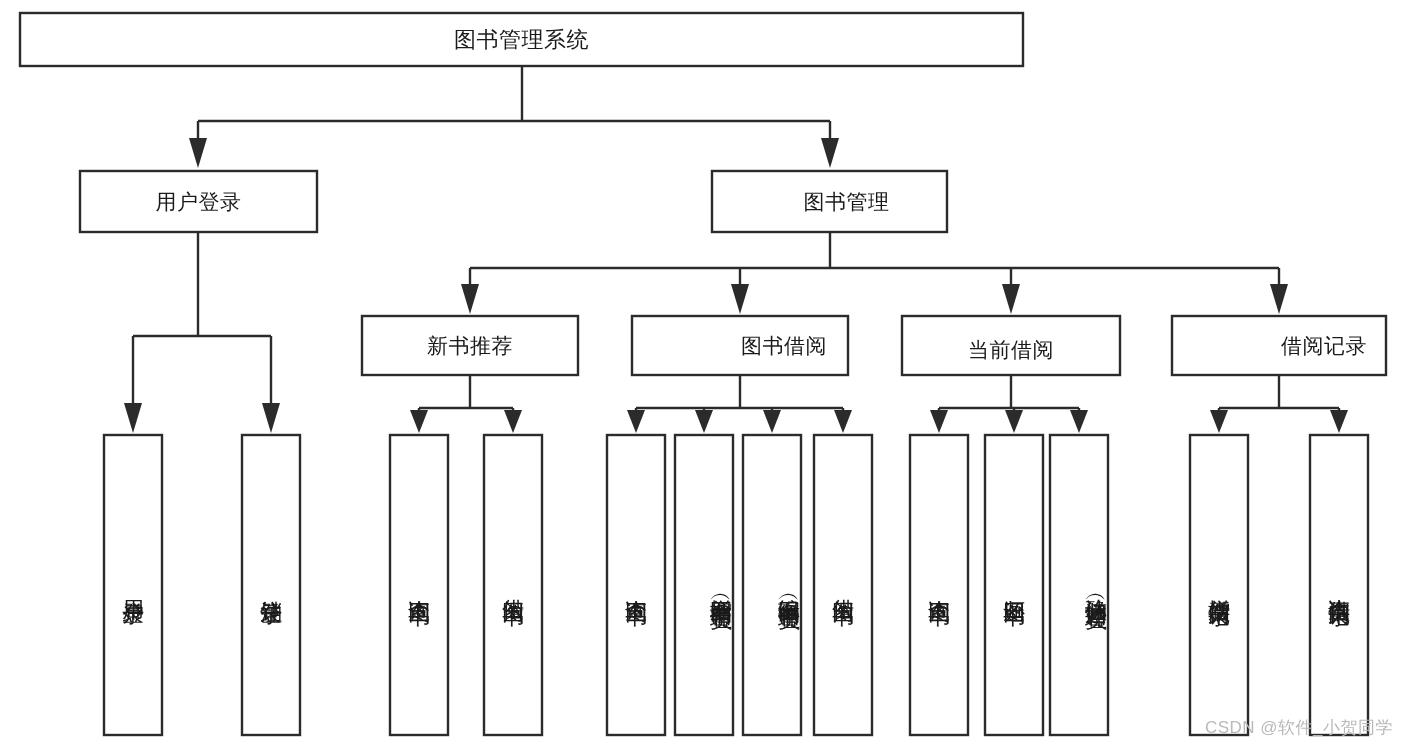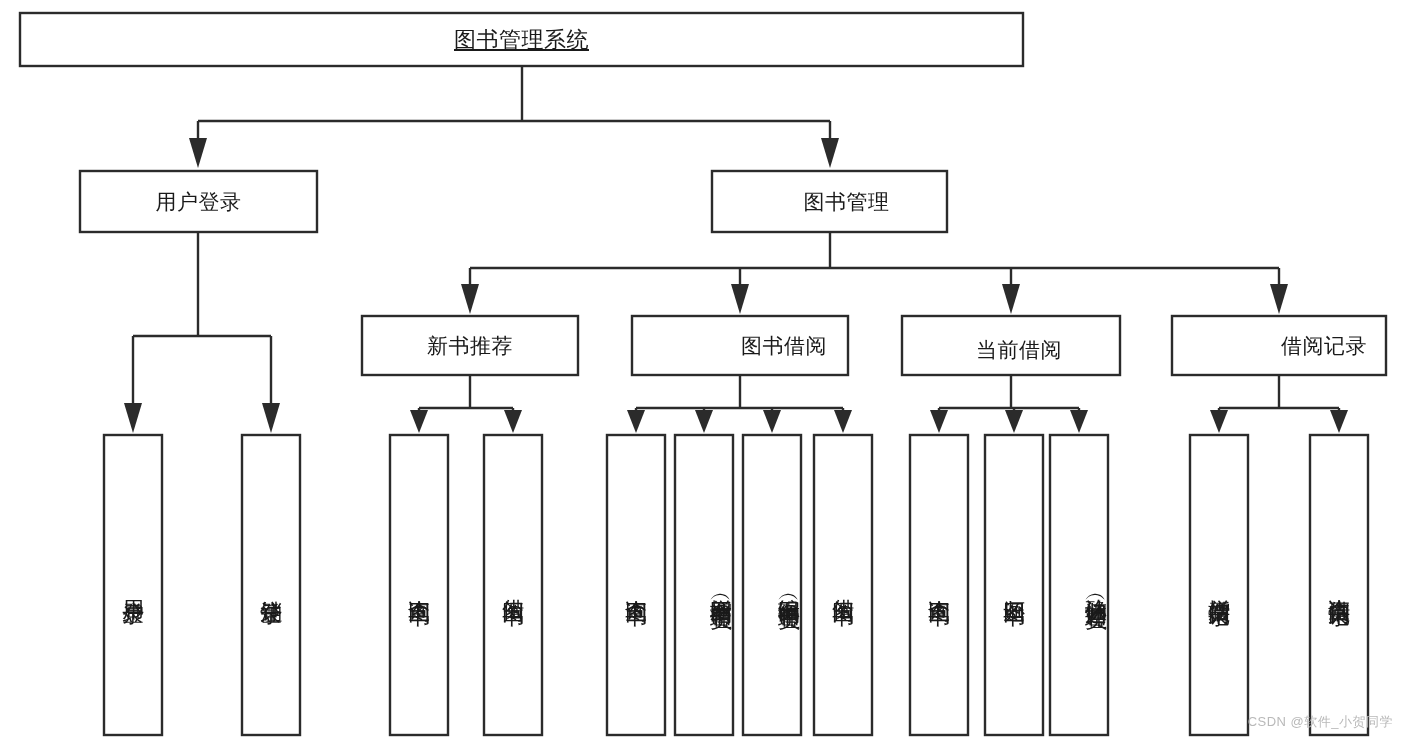--- a/index.html
+++ b/index.html
@@ -70,22 +70,22 @@
     letter-spacing: 1.5px;
     white-space: nowrap;
     pointer-events: none;
   }
   .node-label-v.centered {
     align-items: center;
   }
   .watermark {
     position: absolute;
     right: 12px;
-    bottom: 16px;
-    font-size: 13px;
+    bottom: 8px;
+    font-size: 17px;
     color: #b9b9b9;
     letter-spacing: 0.5px;
     white-space: nowrap;
     pointer-events: none;
   }
 </style>
 </head>
 <body>
 
 <div id="diagram-root">
@@ -190,28 +190,28 @@
     <g>
       <path class="connector" d="M 1279 375 L 1279 408"></path>
       <path class="connector" d="M 1219 408 L 1339 408"></path>
       <path class="connector" d="M 1219 408 L 1219 412"></path>
       <path class="connector" d="M 1339 408 L 1339 412"></path>
       <polygon class="arrow-head" points="1210,410 1228,410 1219,433"></polygon>
       <polygon class="arrow-head" points="1330,410 1348,410 1339,433"></polygon>
     </g>
   </svg>
 
-  <div class="node-label-h title" style="left:20px; top:13px; width:1003px; height:53px;text-decoration:underline;">图书管理系统</div>
+  <div class="node-label-h title" style="left:20px; top:13px; width:1003px; height:53px;">图书管理系统</div>
 
   <div class="node-label-h" style="left:80px; top:171px; width:237px; height:61px;">用户登录</div>
   <div class="node-label-h" style="left:712px; top:171px; width:269px; height:61px;">图书管理</div>
 
   <div class="node-label-h" style="left:362px; top:316px; width:216px; height:59px;border-radius:21px;">新书推荐</div>
   <div class="node-label-h" style="left:632px; top:316px; width:216px; height:59px;padding-left:44px;">图书借阅</div>
-  <div class="node-label-h" style="left:902px; top:316px; width:218px; height:68px;padding-left:8px;">当前借阅</div>
+  <div class="node-label-h" style="left:902px; top:316px; width:218px; height:68px;">当前借阅</div>
   <div class="node-label-h" style="left:1172px; top:316px; width:214px; height:59px;padding-left:45px;">借阅记录</div>
 
   <div class="node-label-v centered" style="left:104px; top:435px; width:58px; height:300px;">用户登录</div>
   <div class="node-label-v centered" style="left:242px; top:435px; width:58px; height:300px;">注销登录</div>
 
   <div class="node-label-v centered" style="left:390px; top:435px; width:58px; height:300px;">查询图书</div>
   <div class="node-label-v centered" style="left:484px; top:435px; width:58px; height:300px;">借阅图书</div>
 
   <div class="node-label-v centered" style="left:607px; top:435px; width:58px; height:300px;">查询图书</div>
   <div class="node-label-v" style="left:675px; top:441px; width:58px; height:294px;">新增图书（管理员）</div>

